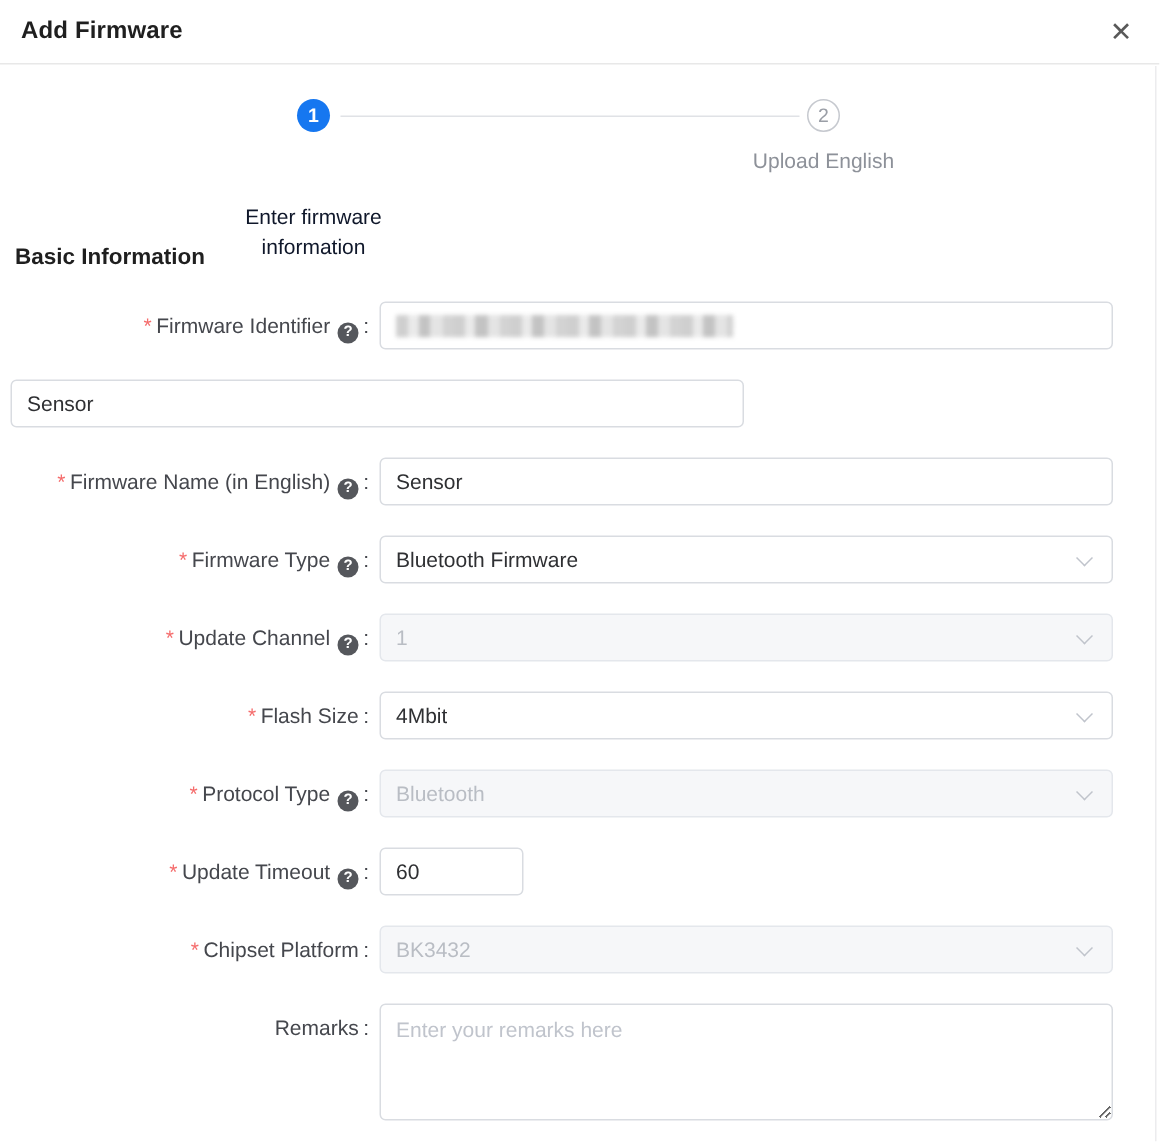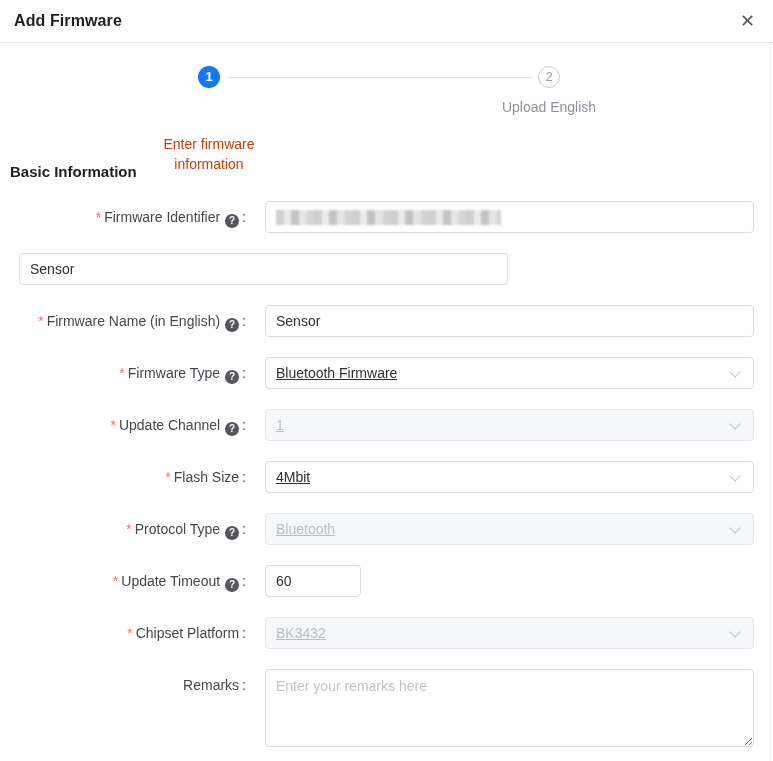--- a/index.html
+++ b/index.html
@@ -81,21 +81,21 @@
     background: #ffffff;
     border: 1px solid #c6c9cf;
     color: #9a9ea6;
     line-height: 20px;
   }
   .step-label {
     margin-top: 9px;
     font-size: 14px;
     line-height: 20px;
   }
-  .step-1 .step-label { color: #c2410c; margin-top: 46px; }
+  .step-1 .step-label { color: #0f172a; margin-top: 46px; }
   .step-2 .step-label { color: #8d9199; }
   .step-connector {
     position: absolute;
     top: 11px;
     left: 227px;
     width: 306px;
     height: 1px;
     background: #e0e2e6;
   }
 
@@ -130,21 +130,21 @@
     font-size: 10px;
     font-weight: 700;
     line-height: 14px;
     text-align: center;
     margin-left: 5px;
     vertical-align: -2px;
     cursor: pointer;
   }
   .colon { margin-left: 3px; }
   .row-control {
-    margin-left: 19px;
+    margin-left: 7px;
     width: 489px;
     position: relative;
   }
   .ctl-input, .ctl-select, .ctl-textarea {
     width: 100%;
     border: 1px solid #d9dce1;
     border-radius: 4px;
     background: #ffffff;
     font-size: 14px;
     color: #2f3033;
@@ -159,21 +159,20 @@
   .ctl-select {
     height: 32px;
     padding: 0 30px 0 10px;
     display: flex;
     align-items: center;
     cursor: pointer;
   }
   .ctl-select .select-value {
     overflow: hidden;
     white-space: nowrap;
-    text-decoration: underline;
   }
   .chev {
     position: absolute;
     right: 15px;
     top: 11px;
     width: 8px;
     height: 8px;
     border-right: 1.4px solid #c0c4cc;
     border-bottom: 1.4px solid #c0c4cc;
     transform: rotate(45deg);

